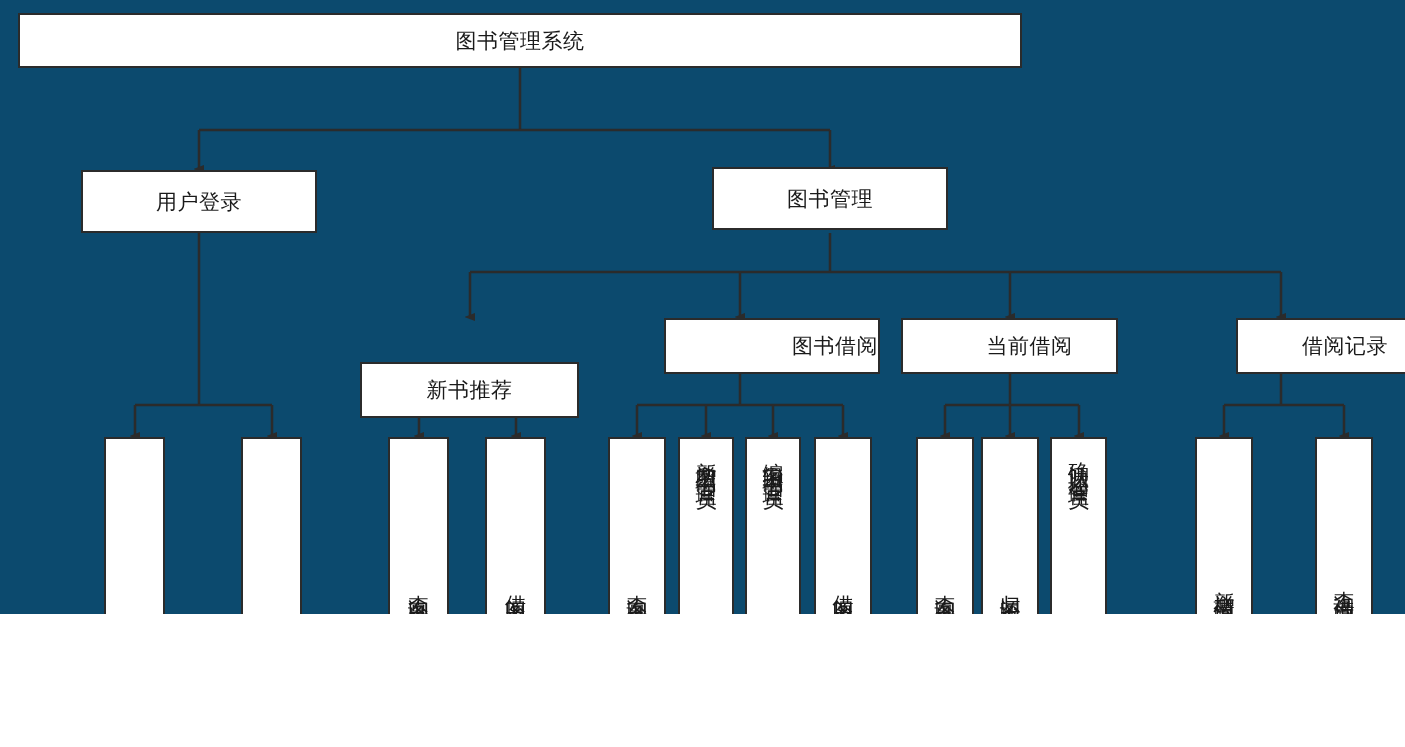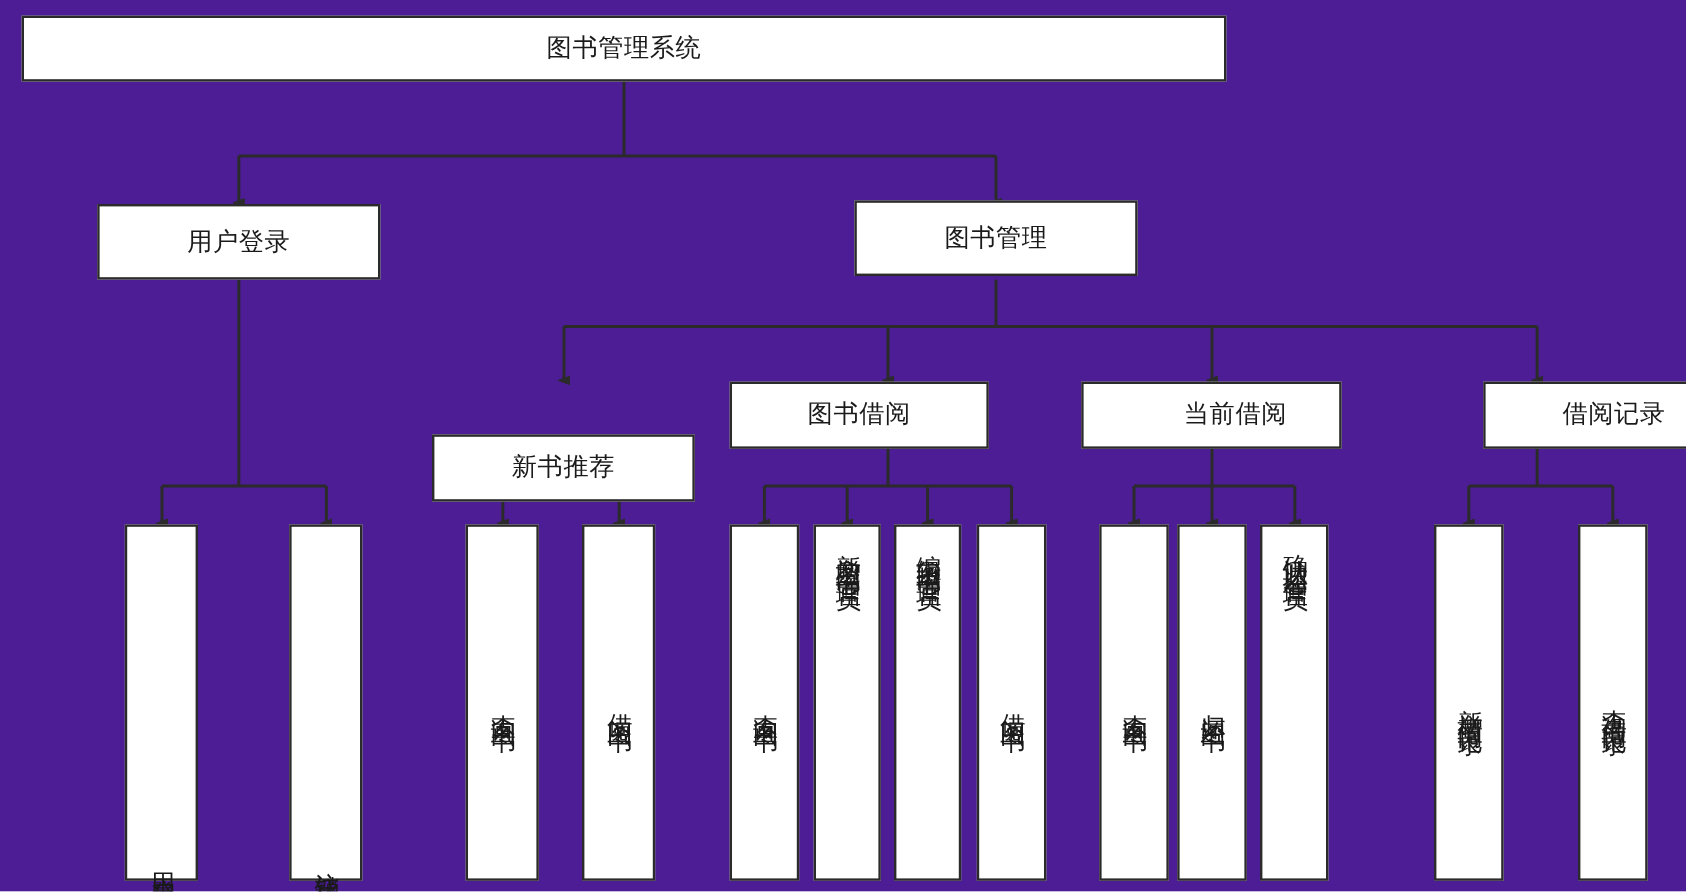--- a/index.html
+++ b/index.html
@@ -6,22 +6,22 @@
     margin: 0;
     padding: 0;
     background: #ffffff;
   }
   body {
     font-family: "Liberation Sans", "DejaVu Sans", sans-serif;
   }
   #canvas {
     position: relative;
     width: 1405px;
-    height: 743px;
-    background: #4c1d95;
+    height: 614px;
+    background: #0c4a6e;
     overflow: hidden;
   }
   #edges {
     position: absolute;
     left: 0;
     top: 0;
     width: 1405px;
     height: 747px;
   }
   .node {
@@ -127,21 +127,21 @@
       </div>
       <div class="node " style="left: 81px; top: 170px; width: 236px; height: 63px;">
         <span class="label-h">用户登录</span>
       </div>
       <div class="node " style="left: 712px; top: 167px; width: 236px; height: 63px;">
         <span class="label-h">图书管理</span>
       </div>
       <div class="node " style="left: 360px; top: 318px; width: 219px; height: 56px; margin-top: 44px;">
         <span class="label-h">新书推荐</span>
       </div>
-      <div class="node " style="left: 608px; top: 318px; width: 216px; height: 56px;">
+      <div class="node " style="left: 664px; top: 318px; width: 216px; height: 56px; justify-content: flex-end;">
         <span class="label-h">图书借阅</span>
       </div>
       <div class="node " style="left: 901px; top: 318px; width: 217px; height: 56px; padding-left: 40px;">
         <span class="label-h">当前借阅</span>
       </div>
       <div class="node " style="left: 1236px; top: 318px; width: 218px; height: 56px;">
         <span class="label-h">借阅记录</span>
       </div>
       <div class="node  leaf align-bottom" style="left: 104px; top: 437px; width: 61px; height: 297px;">
         <span class="label-v">用户登录</span>

